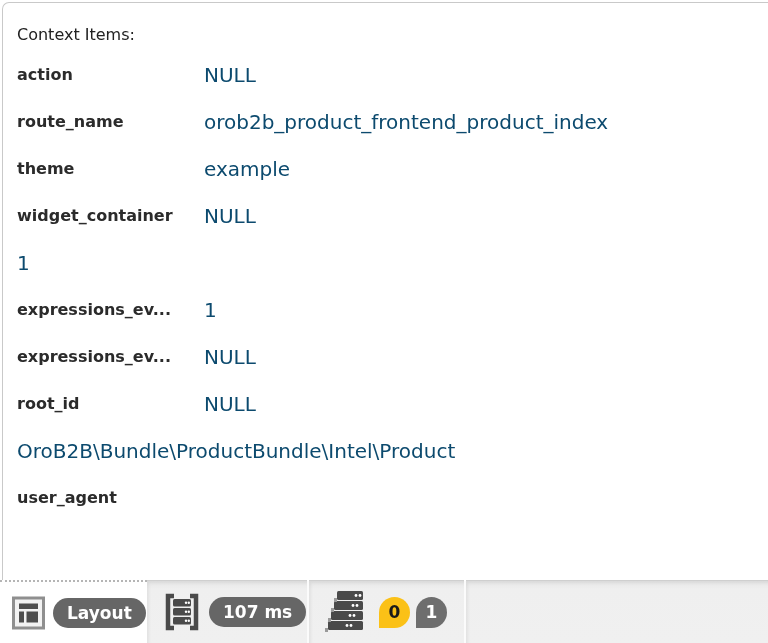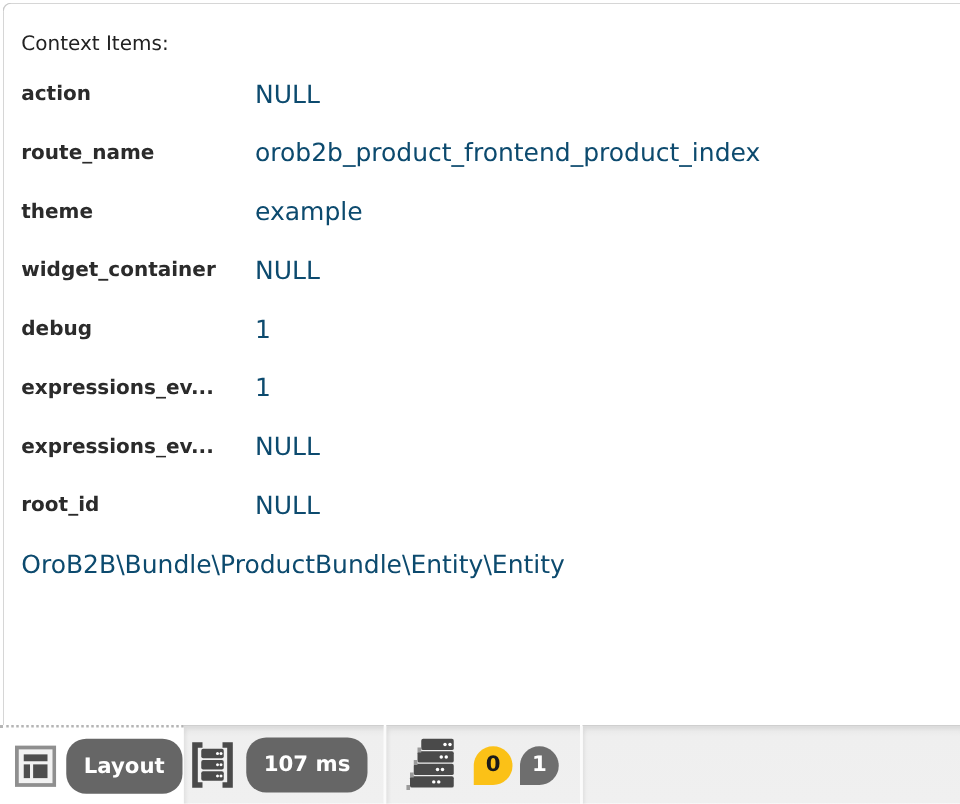--- a/index.html
+++ b/index.html
@@ -37,32 +37,32 @@
   .tab-layout {
     left:0; width:147px; background:#ffffff;
     border-top:2px dotted #b5b5b5;
     padding-left:12px;
   }
   .tab-gray {
     background:linear-gradient(to bottom, #e6e6e6 0, #efefef 8px, #f0f0f0 100%);
     border-top:1px solid #cfcfcf;
     box-shadow:inset 2px 2px 3px rgba(0,0,0,0.06);
   }
-  .tab-time   { left:147px; width:160px; padding-left:4px; }
+  .tab-time   { left:147px; width:160px; padding-left:16px; }
   .tab-db     { left:309px; width:155px; padding-left:16px; }
   .tab-rest   { left:466px; width:302px; }
   .divider { position:absolute; top:1px; bottom:0; width:2px; background:#fbfbfb; }
   .div-1 { left:307px; }
   .div-2 { left:464px; }
 
   .ticon { display:inline-flex; align-items:center; justify-content:center; }
 
   .pill {
     display:inline-flex; align-items:center; justify-content:center;
-    height:44px; padding:0 14px; margin-left:8px;
+    height:30px; padding:0 14px; margin-left:8px;
     background:#666666; border-radius:16px;
     color:#ffffff; font-size:17px; font-weight:bold; white-space:nowrap;
   }
 
   .badge {
     width:31px; height:31px; margin-left:6px;
     display:inline-flex; align-items:center; justify-content:center;
     border-radius:50% 50% 50% 0;
     font-size:17px; font-weight:bold;
   }
@@ -88,39 +88,39 @@
       </div>
       <div class="row">
         <div class="label">theme</div>
         <div class="value">example</div>
       </div>
       <div class="row">
         <div class="label">widget_container</div>
         <div class="value">NULL</div>
       </div>
       <div class="row">
-        <div class="label">debug</div>
         <div class="value">1</div>
       </div>
       <div class="row">
         <div class="label">expressions_ev...</div>
         <div class="value">1</div>
       </div>
       <div class="row">
         <div class="label">expressions_ev...</div>
         <div class="value">NULL</div>
       </div>
       <div class="row">
         <div class="label">root_id</div>
         <div class="value">NULL</div>
       </div>
       <div class="row">
-        <div class="value">OroB2B\Bundle\ProductBundle\Entity\Entity</div>
+        <div class="value">OroB2B\Bundle\ProductBundle\Intel\Product</div>
       </div>
       <div class="row">
+        <div class="label">user_agent</div>
       </div>
     </div>
   </div>
 
   <div class="toolbar">
 
     <div class="tab tab-layout">
       <span class="ticon">
         <svg width="33" height="34" viewBox="0 0 33 34">
           <rect x="1.5" y="2" width="30" height="30" fill="#f2f2f2" stroke="#8f8f8f" stroke-width="3"></rect>

